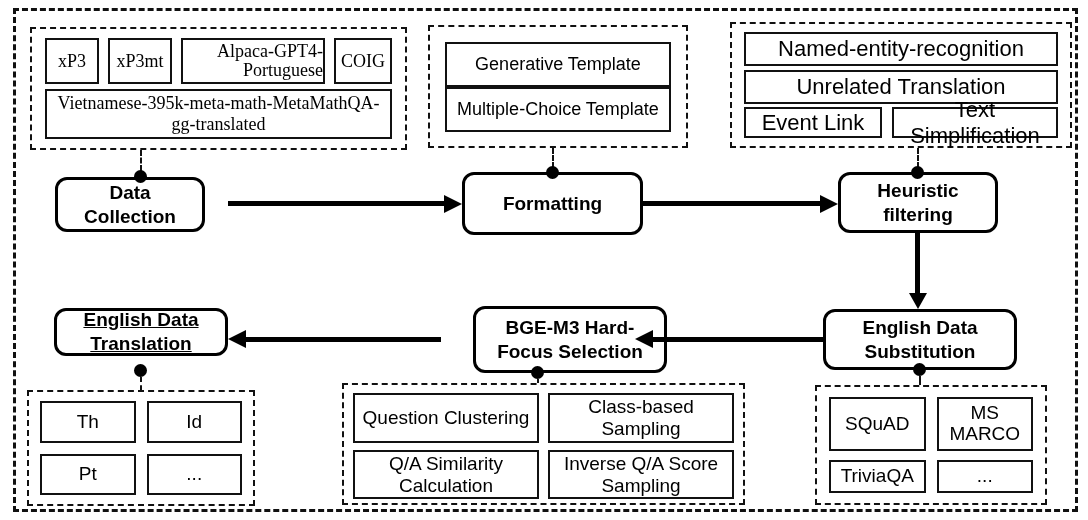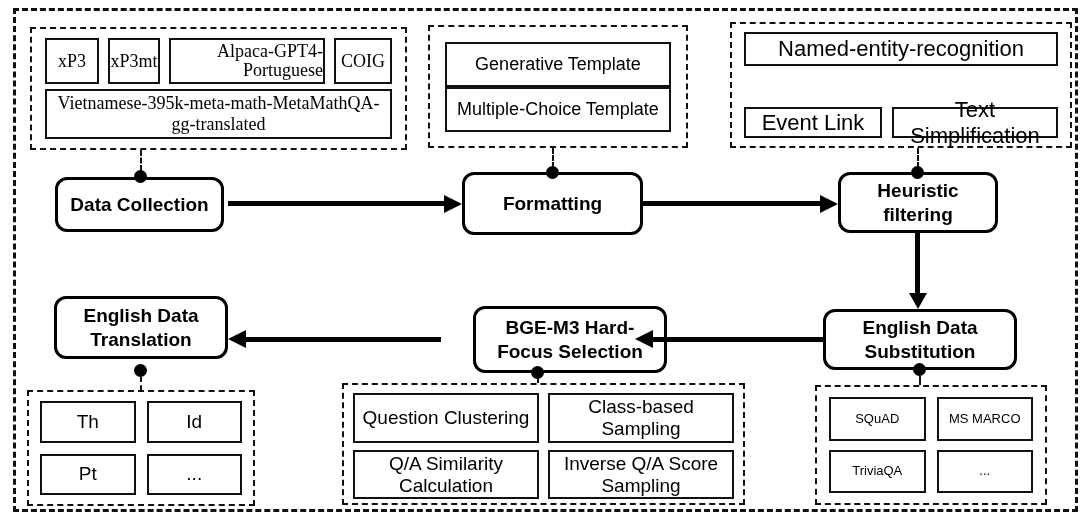--- a/index.html
+++ b/index.html
@@ -47,57 +47,58 @@
   .g-filters { padding:8px 12px; display:flex; flex-direction:column; justify-content:space-between; }
   .g-filters .cell { height:34px; font-size:22px; }
   .g-filters .row3 { display:flex; gap:10px; height:31px;border-radius:14px; }
   .g-filters .row3 .cell { height:31px; }
   .grid2 { display:grid; grid-template-columns:1fr 1fr; }
   .g-langs { padding:9px 11px; column-gap:11px; row-gap:11px; }
   .g-langs .cell { font-size:19px; }
   .g-methods { padding:8px 9px; column-gap:9px; row-gap:7px; }
   .g-methods .cell { font-size:19px; line-height:1.15; padding:1px; }
   .g-qadata { padding:10px 12px; column-gap:11px; row-gap:9px; }
-  .g-qadata .cell { font-size:13px; line-height:1.1; }
+  .g-qadata .cell { font-size:19px; line-height:1.1; }
 </style>
 </head>
 <body>
 
 <div class="canvas">
 
   <div class="outer-border"></div>
 
   <div class="group g-sources" style="left:30px; top:27px; width:377px; height:123px;">
     <div class="row1">
       <div class="cell serif" style="width:54px;">xP3</div>
-      <div class="cell serif" style="width:52px;">xP3mt</div>
+      <div class="cell serif" style="width:64px;">xP3mt</div>
       <div class="cell serif" style="flex:1;text-align:right;">Alpaca-GPT4-Portuguese</div>
       <div class="cell serif" style="width:58px;">COIG</div>
     </div>
     <div class="row2 cell serif">Vietnamese-395k-meta-math-MetaMathQA-gg-translated</div>
   </div>
 
   <div class="group g-templates" style="left:428px; top:25px; width:260px; height:123px;justify-content:center;">
     <div class="cell sans">Generative Template</div>
     <div class="cell sans">Multiple-Choice Template</div>
   </div>
 
   <div class="group g-filters" style="left:730px; top:22px; width:342px; height:126px;">
     <div class="cell sans">Named-entity-recognition</div>
+    <div class="cell sans">Unrelated Translation</div>
     <div class="row3">
       <div class="cell sans" style="width:138px;">Event Link</div>
       <div class="cell sans" style="flex:1;">Text Simplification</div>
     </div>
   </div>
 
-  <div class="node" style="left:55px; top:177px; width:169px; height:55px;">Data Collection</div>
+  <div class="node" style="left:55px; top:177px; width:150px; height:55px;">Data Collection</div>
   <div class="node" style="left:462px; top:172px; width:181px; height:63px;">Formatting</div>
   <div class="node" style="left:838px; top:172px; width:160px; height:61px;">Heuristic filtering</div>
 
-  <div class="node" style="left:54px; top:296px; width:174px; height:63px;">English Data Translation</div>
+  <div class="node" style="left:54px; top:308px; width:174px; height:48px;text-decoration:underline;">English Data Translation</div>
   <div class="node" style="left:441px; top:306px; width:194px; height:67px;margin-left:32px;">BGE-M3 Hard-Focus Selection</div>
   <div class="node" style="left:823px; top:309px; width:194px; height:61px;">English Data Substitution</div>
 
   <div class="shaft" style="left:228px; top:201px; width:216px; height:5px;"></div>
   <div class="head right" style="left:444px; top:195px;"></div>
 
   <div class="shaft" style="left:643px; top:201px; width:177px; height:5px;"></div>
   <div class="head right" style="left:820px; top:195px;"></div>
 
   <div class="shaft" style="left:915px; top:233px; width:5px; height:60px;"></div>

